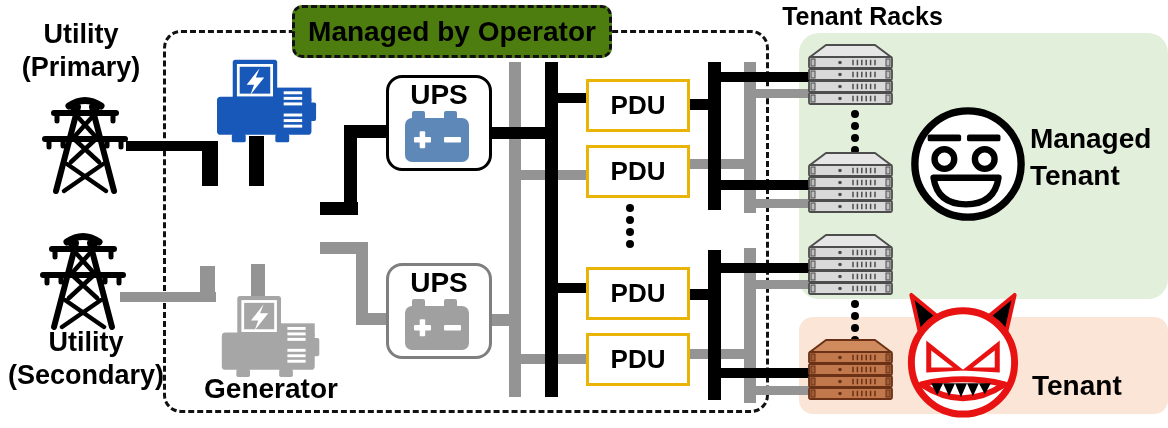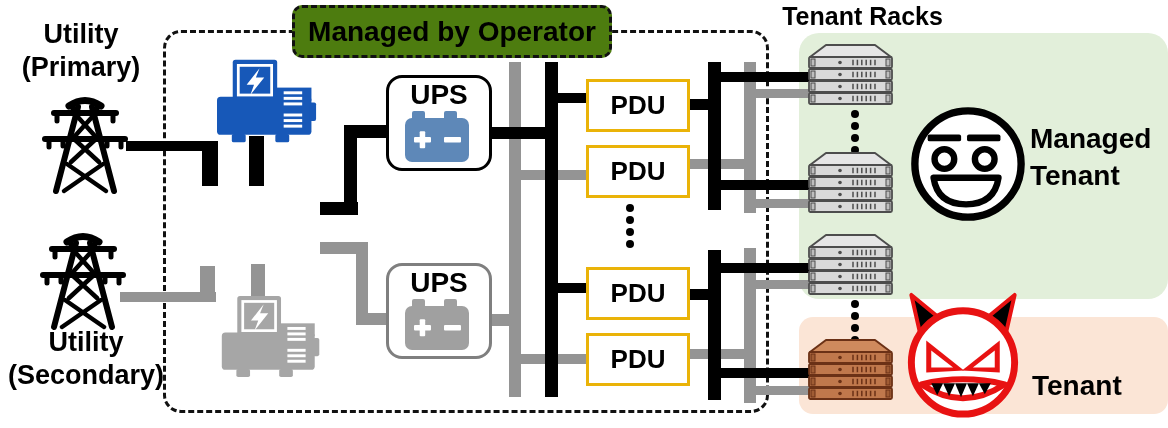--- a/index.html
+++ b/index.html
@@ -156,20 +156,21 @@
     <polygon points="46,9 32,27 40,27 36,38 51,19 42,19" fill="#fff"></polygon>
     <g fill="#fff">
       <rect x="72" y="34" width="20" height="3.2"></rect>
         <rect x="72" y="40" width="20" height="3.2"></rect>
         <rect x="72" y="46" width="20" height="3.2"></rect>
       <rect x="72" y="58" width="20" height="3.2"></rect>
         <rect x="72" y="64" width="20" height="3.2"></rect>
         <rect x="72" y="70" width="20" height="3.2"></rect>
     </g>
   </svg>
+  <div class="lbl" style="left:196px;top:372px;width:150px;font-size:28px">Generator</div>
 
 
   <div class="eqbox ups a" style="top:75px">
     <span class="ups-label">UPS</span>
     <svg width="68" height="54" viewBox="0 0 68 52">
       <g fill="#5e88b8">
         <rect x="7" y="0" width="13" height="9" rx="2"></rect>
           <rect x="39" y="0" width="13" height="9" rx="2"></rect>
         <rect x="0" y="7" width="64" height="44" rx="7"></rect>
       </g>

